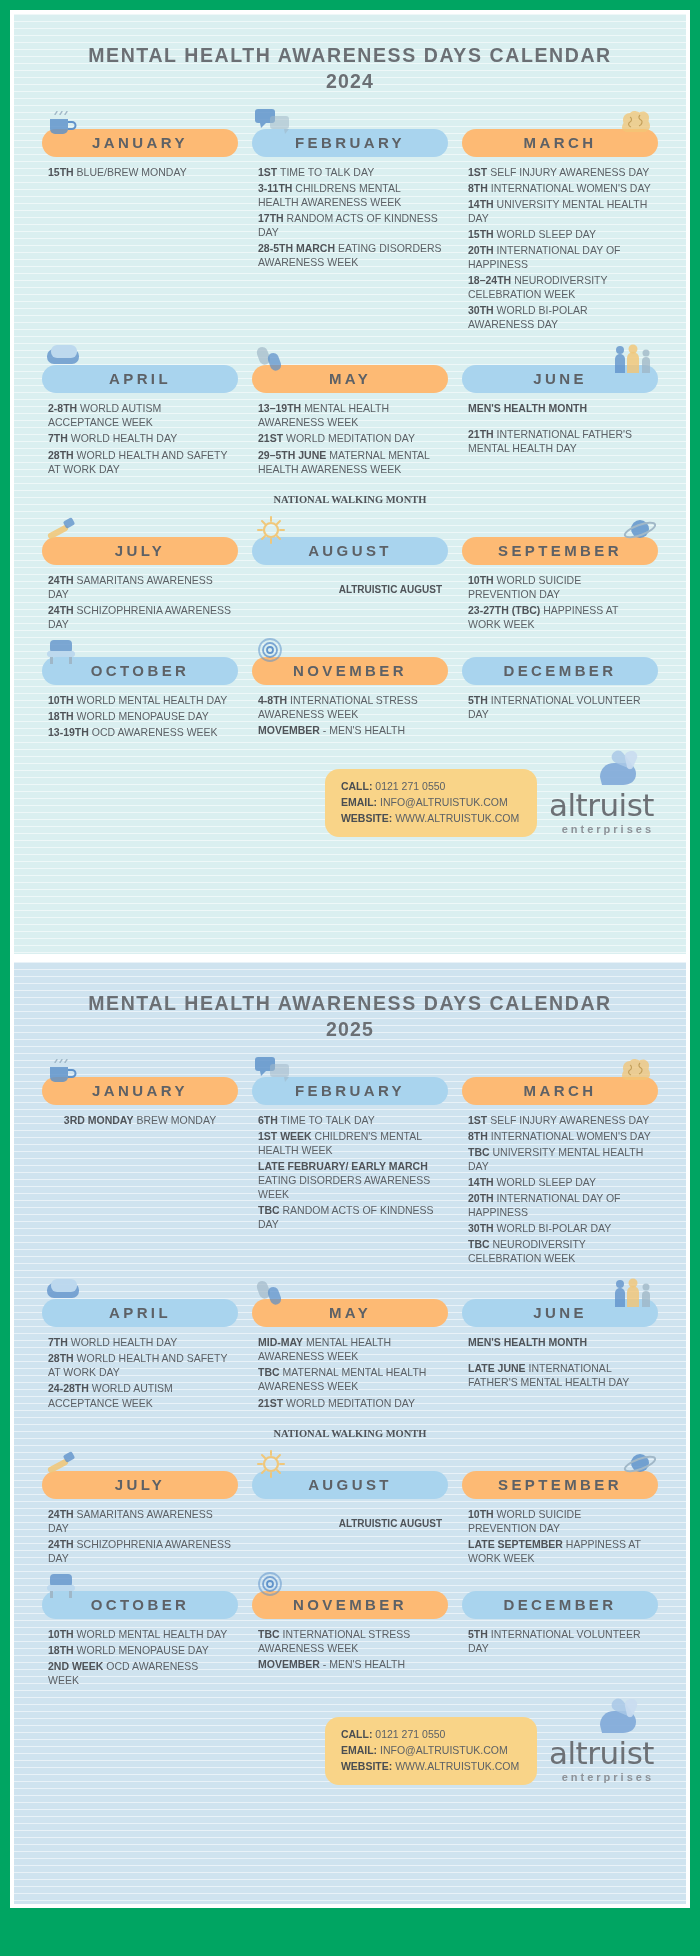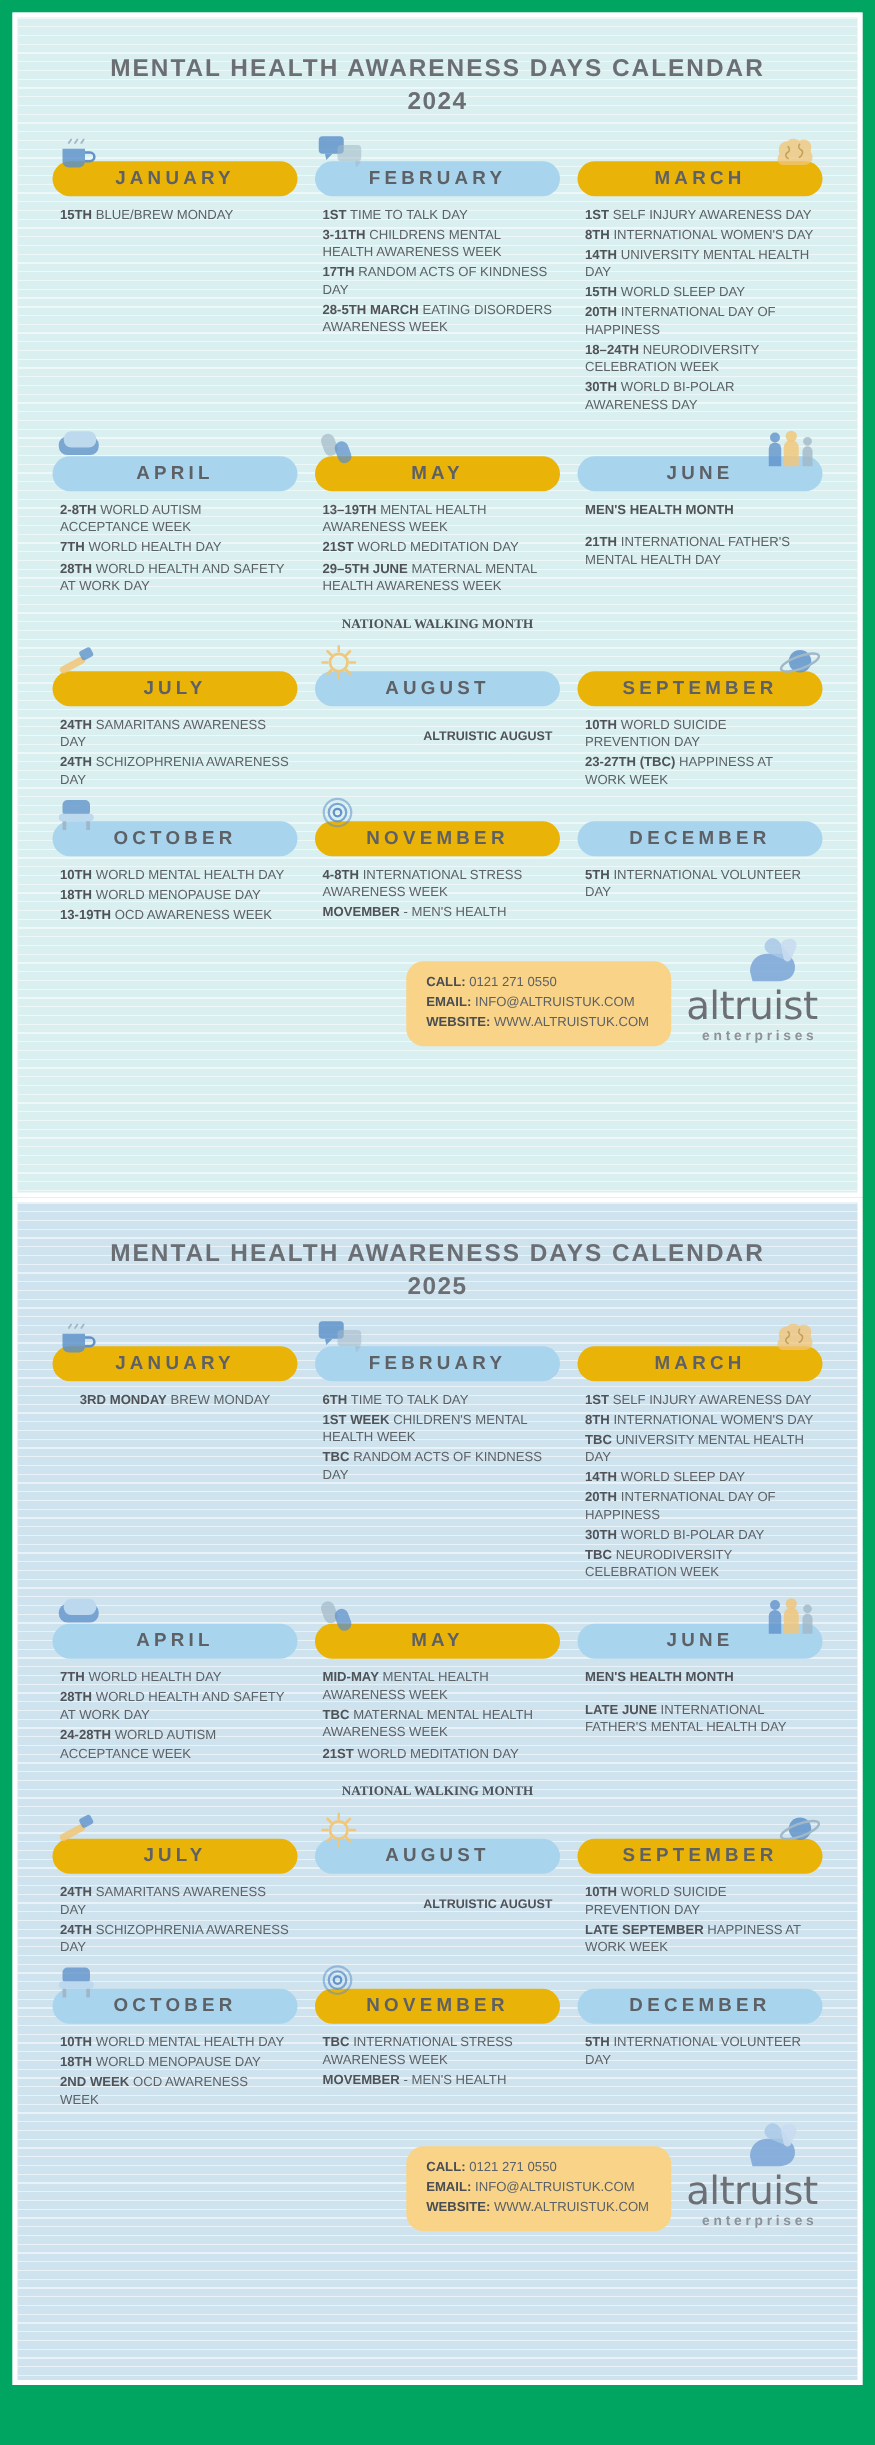--- a/index.html
+++ b/index.html
@@ -74,21 +74,21 @@
     border-radius: 14px;
     padding: 5px 4px 6px 4px;
     font-size: 15px;
     font-weight: bold;
     letter-spacing: 3.4px;
     color: #5d6166;
     text-transform: uppercase;
     position: relative;
     z-index: 2;
   }
-  .pill-yellow { background: #eab308; }
+  .pill-yellow { background: #fdba74; }
   .pill-blue { background: #a9d4ee; }
 
   .events {
     padding: 8px 6px 0 6px;
     font-size: 10.5px;
     line-height: 1.34;
     color: #5c6166;
   }
   .events .ev { margin-bottom: 2px; }
   .events b { color: #4f5358; font-weight: bold; }
@@ -378,20 +378,21 @@
     <span class="doodle left"><svg width="36" height="28" viewBox="0 0 36 28" xmlns="http://www.w3.org/2000/svg">
                   <rect x="1" y="2" width="20" height="14" rx="3" fill="#5b8fc9" opacity=".85"></rect>
         <path d="M6 16l1 5 5-5z" fill="#5b8fc9" opacity=".85"></path>
         <rect x="16" y="9" width="19" height="13" rx="3" fill="#9fb6c6" opacity=".55"></rect>
         <path d="M30 22l1 5 4-5z" fill="#9fb6c6" opacity=".55"></path>
                 </svg></span>
     <div class="month-pill pill-blue">FEBRUARY</div>
     <div class="events">
                 <div class="ev"><b>6TH</b> <span>TIME TO TALK DAY</span></div>
                 <div class="ev"><b>1ST WEEK</b> <span>CHILDREN'S MENTAL HEALTH WEEK</span></div>
+                <div class="ev"><b>LATE FEBRUARY/ EARLY MARCH</b> <span>EATING DISORDERS AWARENESS WEEK</span></div>
                 <div class="ev"><b>TBC</b> <span>RANDOM ACTS OF KINDNESS DAY</span></div>
               </div>
   </div>
             <div class="month-block">
     <span class="doodle right"><svg width="38" height="30" viewBox="0 0 38 30" xmlns="http://www.w3.org/2000/svg">
                   <path d="M12 6c-4 0-7 3-7 7 0 2 .6 3 .6 3S4 18 4 20.5 6.5 25 9 25h16c3.5 0 7-2 7-6 0-3-1.5-4.5-1.5-4.5S31 12 31 10c0-3-3-5.5-6-5.5-2 0-3.5 1-3.5 1S19 4 16 4c-2 0-4 2-4 2z" fill="#f2c675" opacity=".8"></path>
         <path d="M12 10c2 1 2 4 0 5s-2 4 1 5M22 8c-2 2-1 4 1 5s1 5-2 6" stroke="#c29b52" stroke-width="1.2" fill="none"></path>
                 </svg></span>
     <div class="month-pill pill-yellow">MARCH</div>
     <div class="events">

